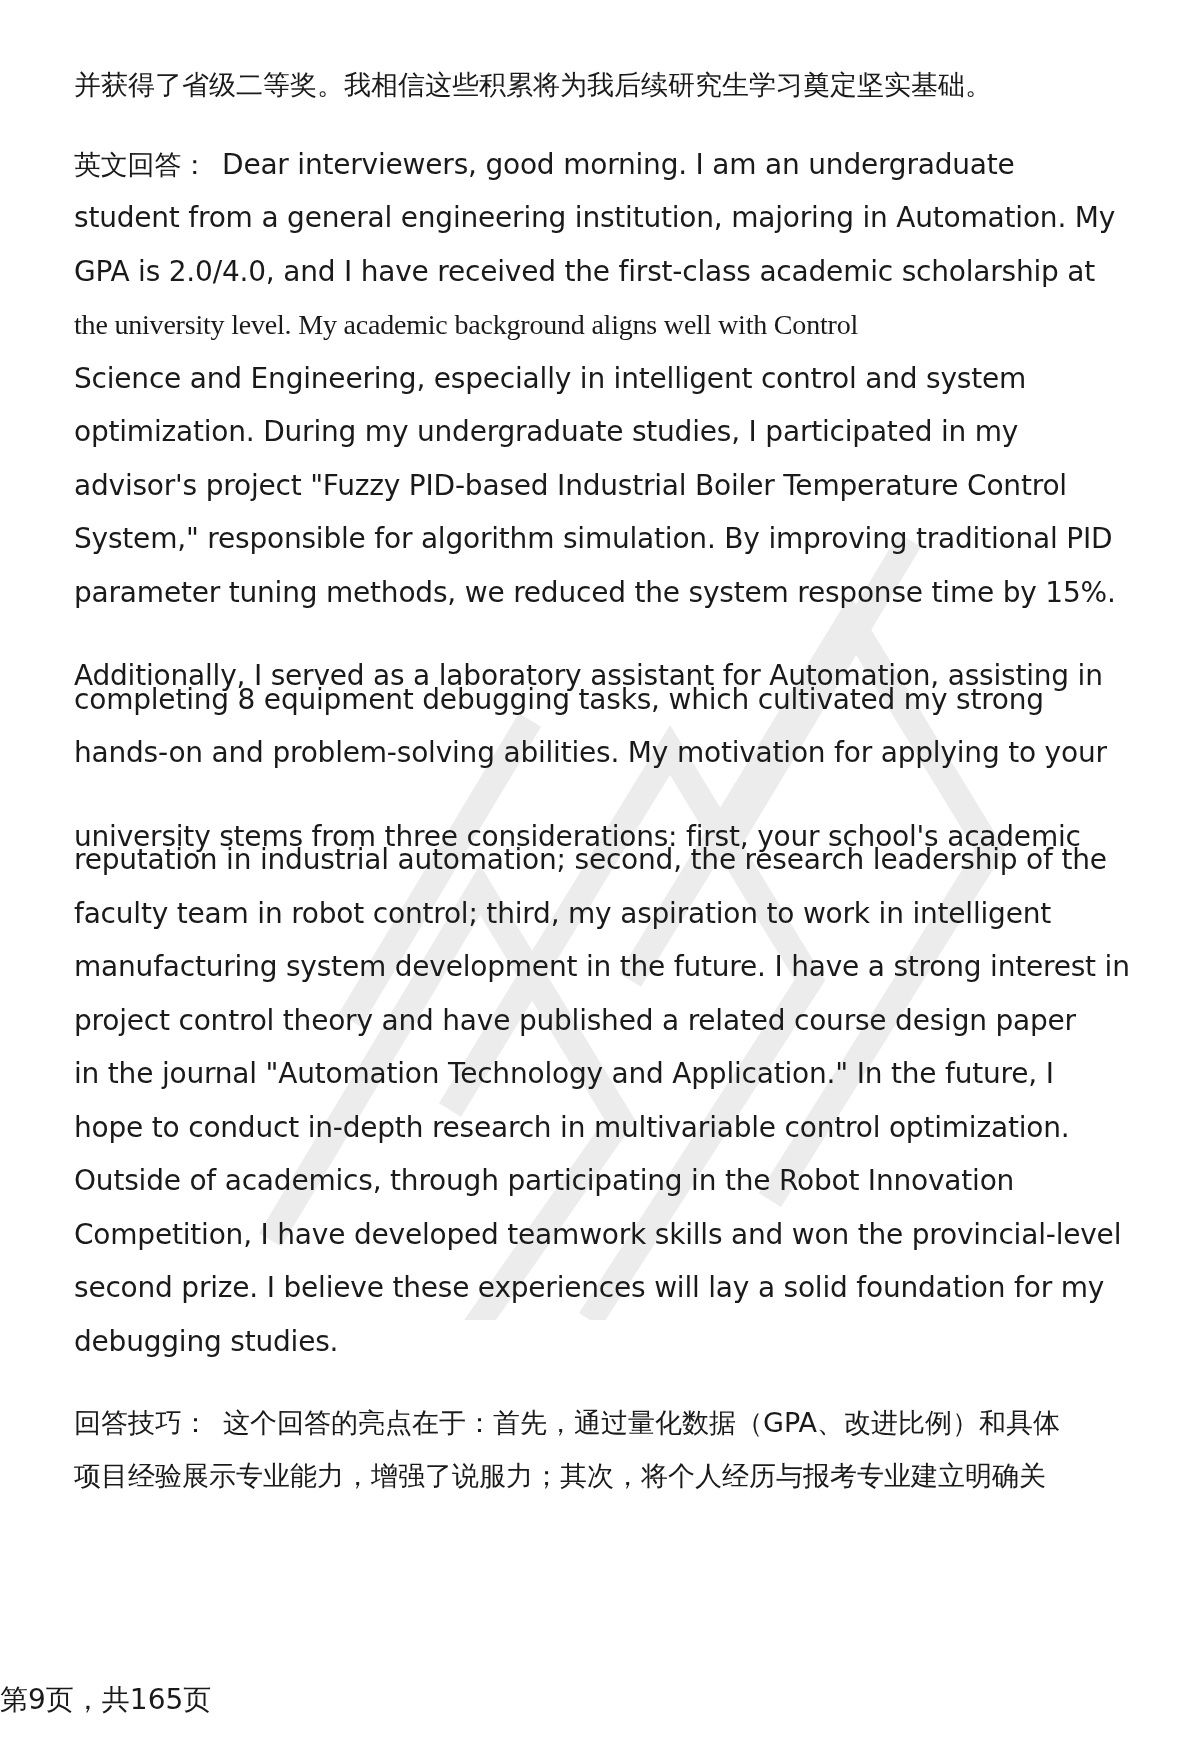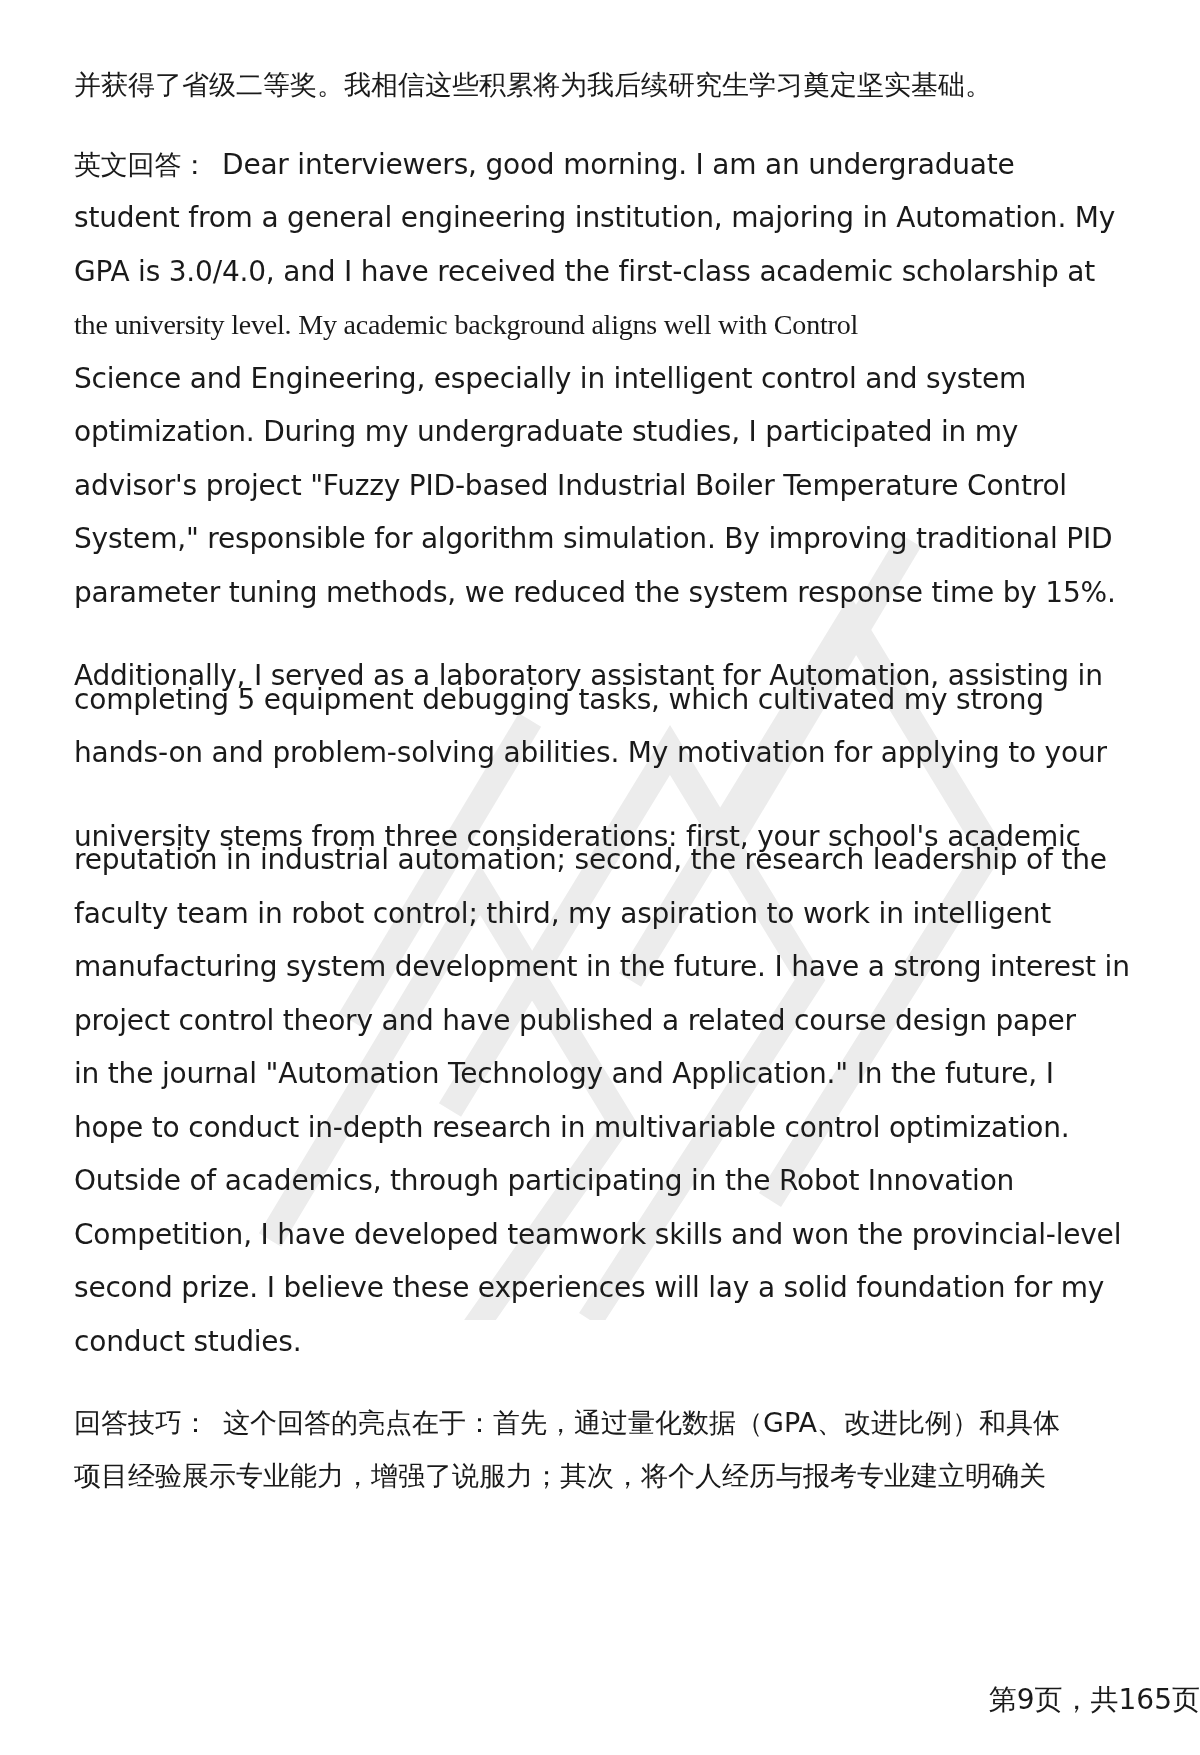--- a/index.html
+++ b/index.html
@@ -46,21 +46,21 @@
     }
     .label {
       display: inline-block;
       margin-right: 14px;
     }
     .footer {
       position: absolute;
       left: 0;
       width: 1200px;
       top: 1680px;
-      text-align: right;
+      text-align: left;
       font-size: 28px;
       line-height: 40px;
       z-index: 1;
     }
   </style>
 </head>
 <body>
 
 <svg class="watermark" viewBox="0 0 900 900" xmlns="http://www.w3.org/2000/svg">
   <g fill="none" stroke="#ececec" stroke-width="26" stroke-linejoin="miter">
@@ -72,41 +72,41 @@
   </g>
 </svg>
 
 <div class="page">
 
   <div class="line cn" style="top:65px;">并获得了省级二等奖。我相信这些积累将为我后续研究生学习奠定坚实基础。</div>
 
   <div>
     <div class="line" style="top:145px;"><span class="label cn" style="font-size:27px;">英文回答：</span><span>Dear interviewers, good morning. I am an undergraduate</span></div>
     <div class="line" style="top:198px;">student from a general engineering institution, majoring in Automation. My</div>
-    <div class="line" style="top:252px;">GPA is 3.0/4.0, and I have received the first-class academic scholarship at</div>
+    <div class="line" style="top:252px;">GPA is 2.0/4.0, and I have received the first-class academic scholarship at</div>
     <div class="line" style="top:305px;font-family:Liberation Serif, serif;">the university level. My academic background aligns well with Control</div>
     <div class="line" style="top:359px;">Science and Engineering, especially in intelligent control and system</div>
     <div class="line" style="top:412px;">optimization. During my undergraduate studies, I participated in my</div>
     <div class="line" style="top:466px;">advisor's project "Fuzzy PID-based Industrial Boiler Temperature Control</div>
     <div class="line" style="top:519px;">System," responsible for algorithm simulation. By improving traditional PID</div>
     <div class="line" style="top:573px;">parameter tuning methods, we reduced the system response time by 15%.</div>
     <div class="line" style="top:656px;">Additionally, I served as a laboratory assistant for Automation, assisting in</div>
-    <div class="line" style="top:680px;">completing 5 equipment debugging tasks, which cultivated my strong</div>
+    <div class="line" style="top:680px;">completing 8 equipment debugging tasks, which cultivated my strong</div>
     <div class="line" style="top:733px;">hands-on and problem-solving abilities. My motivation for applying to your</div>
     <div class="line" style="top:817px;">university stems from three considerations: first, your school's academic</div>
     <div class="line" style="top:840px;">reputation in industrial automation; second, the research leadership of the</div>
     <div class="line" style="top:894px;">faculty team in robot control; third, my aspiration to work in intelligent</div>
     <div class="line" style="top:947px;">manufacturing system development in the future. I have a strong interest in</div>
     <div class="line" style="top:1001px;">project control theory and have published a related course design paper</div>
     <div class="line" style="top:1054px;">in the journal "Automation Technology and Application." In the future, I</div>
     <div class="line" style="top:1108px;">hope to conduct in-depth research in multivariable control optimization.</div>
     <div class="line" style="top:1161px;">Outside of academics, through participating in the Robot Innovation</div>
     <div class="line" style="top:1215px;">Competition, I have developed teamwork skills and won the provincial-level</div>
     <div class="line" style="top:1268px;">second prize. I believe these experiences will lay a solid foundation for my</div>
-    <div class="line" style="top:1322px;">conduct studies.</div>
+    <div class="line" style="top:1322px;">debugging studies.</div>
   </div>
 
   <div>
     <div class="line cn" style="top:1403px;"><span class="label">回答技巧：</span><span>这个回答的亮点在于：首先，通过量化数据（GPA、改进比例）和具体</span></div>
     <div class="line cn" style="top:1456px;">项目经验展示专业能力，增强了说服力；其次，将个人经历与报考专业建立明确关</div>
   </div>
 
 </div>
 
 <div class="footer">第9页，共165页</div>

